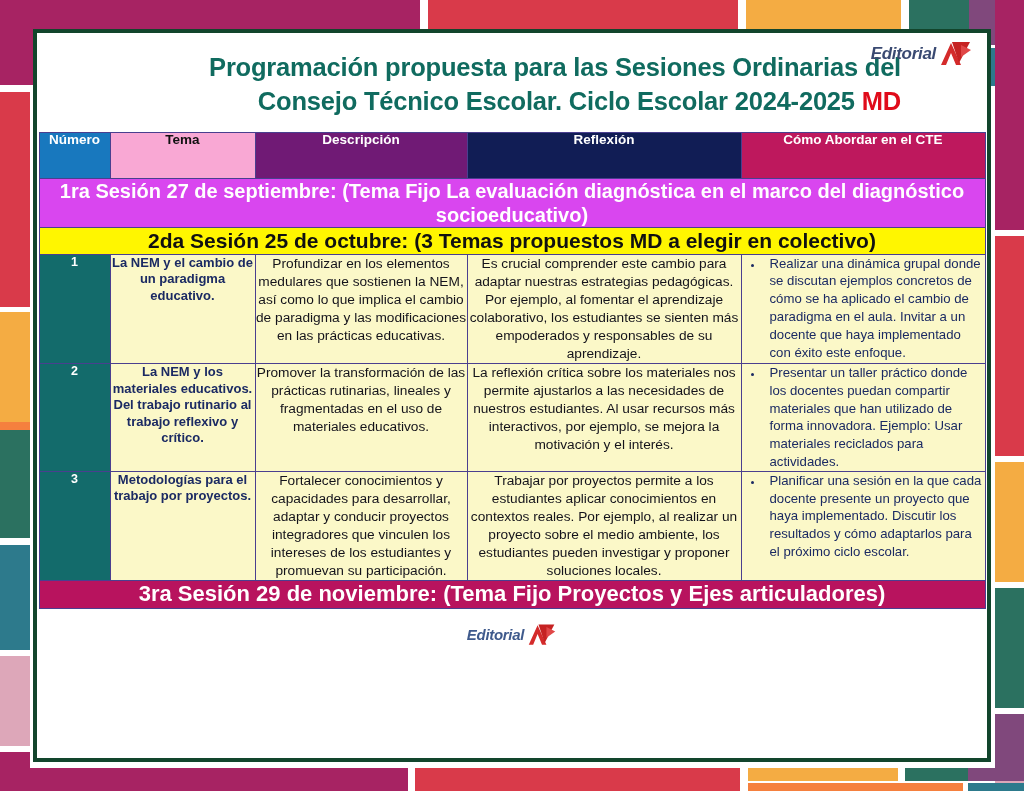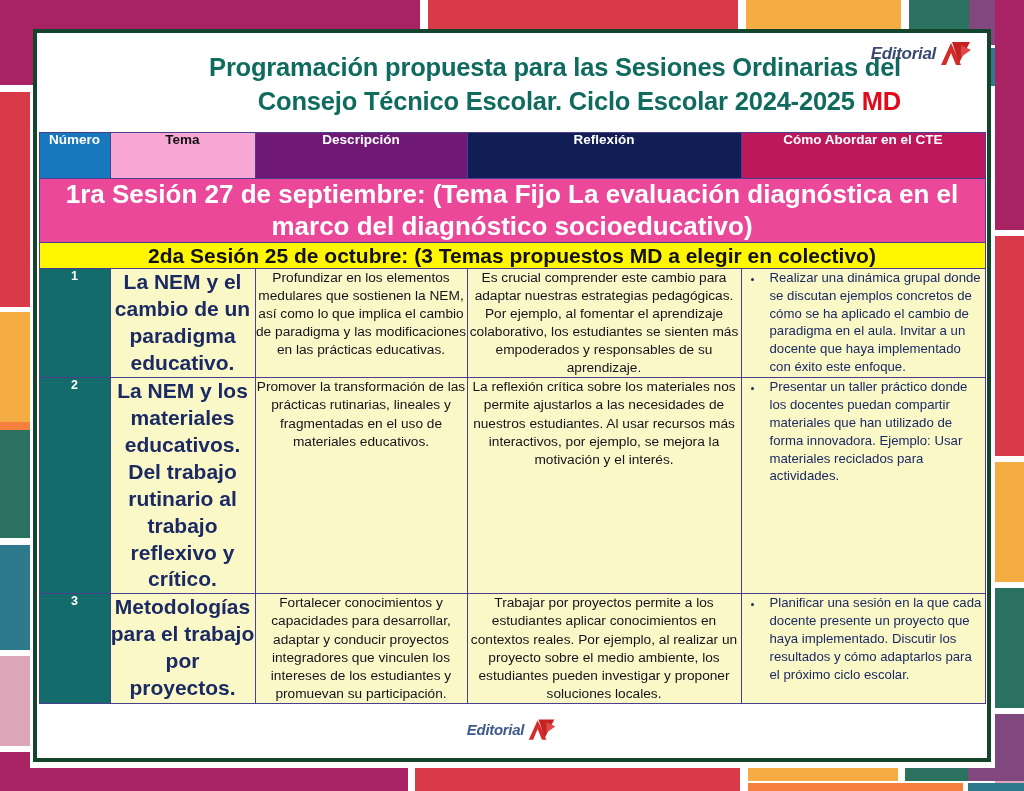--- a/index.html
+++ b/index.html
@@ -81,34 +81,34 @@
   th.h-refl  { background:#111d55; color:#ffffff; }
   th.h-cte   { background:#be185d; color:#ffffff; }
 
   
   td.sess {
     text-align:center;
     font-weight:bold;
     line-height:1.2;
     padding:5px 8px;
   }
-  td.sess-1 { background:#ec4899; color:#ffffff; font-size:26px; }
+  td.sess-1 { background:#d946ef; color:#ffffff; font-size:20px; }
   td.sess-2 { background:#fff600; color:#111111; font-size:21px; padding:3px 8px; }
   td.sess-3 { background:#b8135e; color:#ffffff; font-size:22px; padding:7px 8px; }
 
   
   td.c-num {
     background:#136b6b; color:#ffffff;
     text-align:center; font-size:12.5px; font-weight:bold;
     padding-top:5px;
     vertical-align:top;
   }
   td.c-tema {
     background:#fbf8c8; color:#1b2a63;
-    font-weight:bold; font-size:21px; text-align:center;
+    font-weight:bold; font-size:13px; text-align:center;
     line-height:1.28; padding:8px 6px;
     vertical-align:middle;
     margin-top:44px;
   }
   td.c-desc, td.c-refl {
     background:#fbf8c8; color:#14131b;
     font-size:13.7px; text-align:center; line-height:1.32;
     padding:6px 8px 10px 8px;
   }
   td.c-cte {
@@ -232,20 +232,23 @@
         <td class="c-tema">Metodologías para el trabajo por proyectos.</td>
         <td class="c-desc">Fortalecer conocimientos y capacidades para desarrollar, adaptar y conducir proyectos integradores que vinculen los intereses de los estudiantes y promuevan su participación.</td>
         <td class="c-refl">Trabajar por proyectos permite a los estudiantes aplicar conocimientos en contextos reales. Por ejemplo, al realizar un proyecto sobre el medio ambiente, los estudiantes pueden investigar y proponer soluciones locales.</td>
         <td class="c-cte">
           <ul>
               <li>Planificar una sesión en la que cada docente presente un proyecto que haya implementado. Discutir los resultados y cómo adaptarlos para el próximo ciclo escolar.</li>
             </ul>
         </td>
       </tr>
 
+      <tr>
+        <td class="sess sess-3" colspan="5">3ra Sesión 29 de noviembre: (Tema Fijo Proyectos y Ejes articuladores)</td>
+      </tr>
     </tbody>
   </table>
 
   <div class="brand-bottom">
     <span class="brand-word">Editorial</span>
     <svg class="brand-mark" width="30" height="24" viewBox="0 0 34 26">
       <polygon points="2,24 12,2 22,24 17,24 12,12 7,24" fill="#d42b2b"></polygon>
       <polygon points="13,1 31,1 20,22" fill="#c62222"></polygon>
       <polygon points="22,4 32,9 22,16" fill="#e04747"></polygon>
     </svg>

